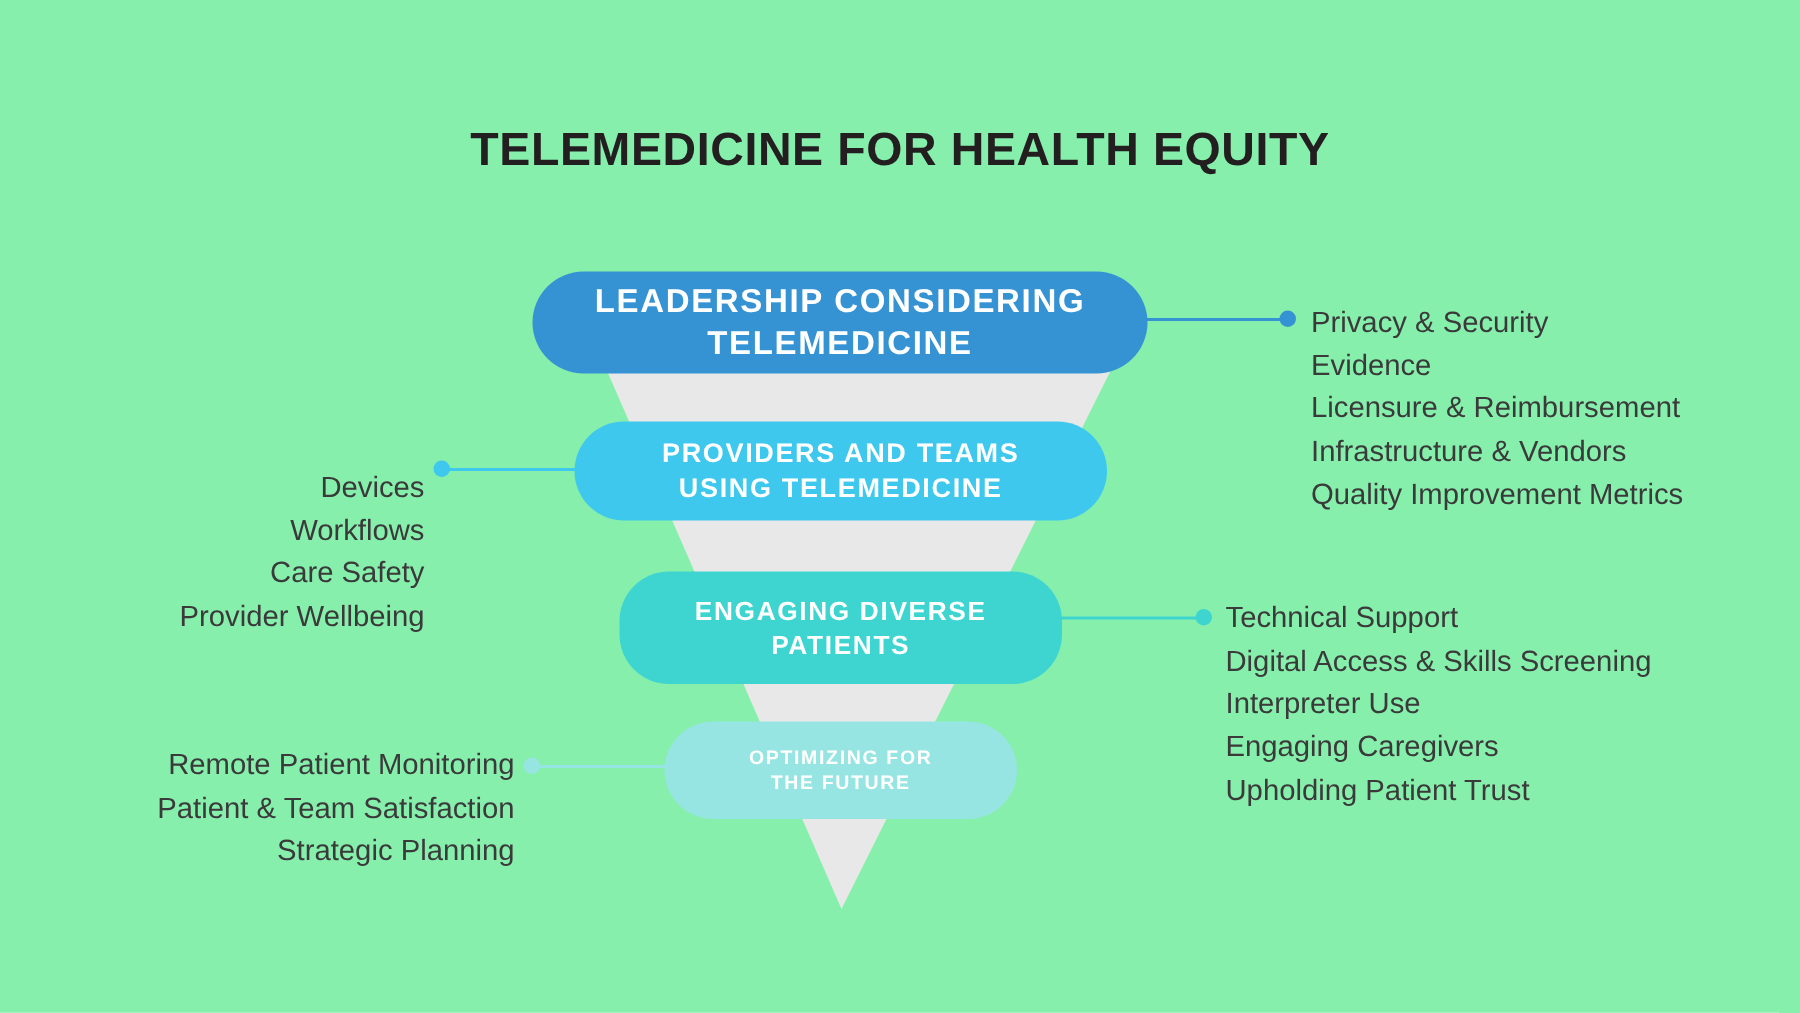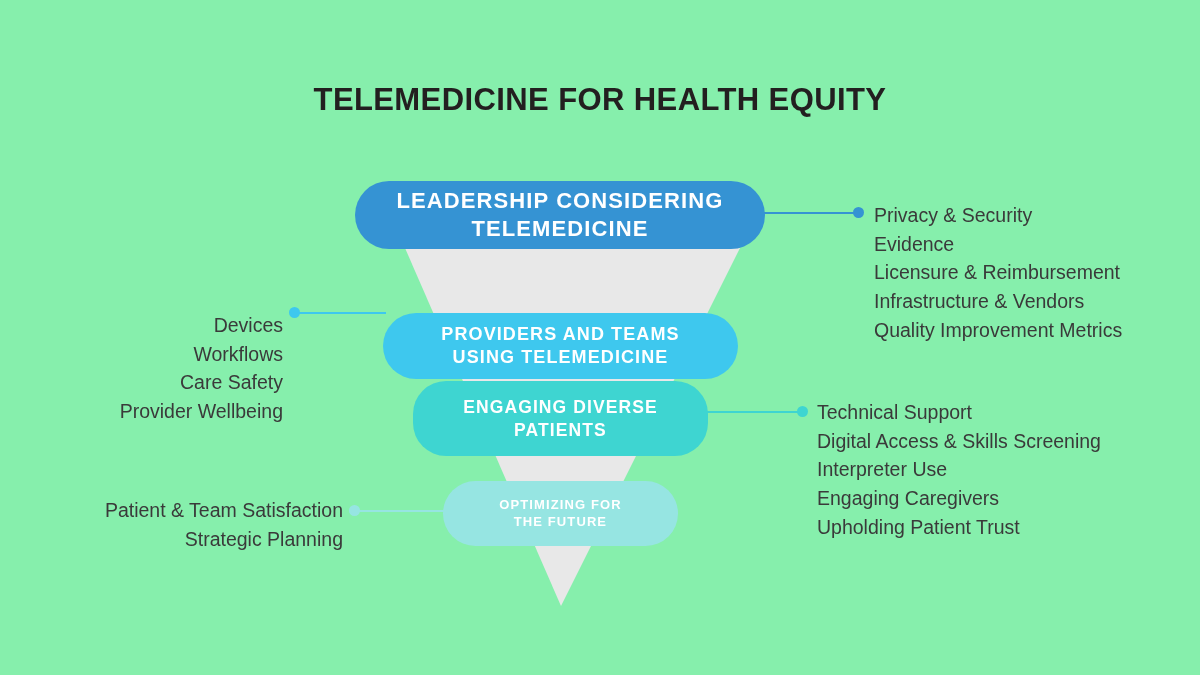--- a/index.html
+++ b/index.html
@@ -124,21 +124,21 @@
   <div class="connector" id="connector-line-1" style="background: rgb(53, 147, 211);"></div>
   <div class="connector-dot" id="connector-dot-1" style="background: rgb(53, 147, 211);"></div>
   <div class="detail-list right" id="details-1" style="color: rgb(58, 58, 58);">
     <span class="detail-item">Privacy &amp; Security</span>
     <span class="detail-item">Evidence</span>
     <span class="detail-item">Licensure &amp; Reimbursement</span>
     <span class="detail-item">Infrastructure &amp; Vendors</span>
     <span class="detail-item">Quality Improvement Metrics</span>
   </div>
 
-  <div class="stage-pill" id="stage-2" style="background: rgb(62, 200, 238); margin-top: 32px;">PROVIDERS AND TEAMS
+  <div class="stage-pill" id="stage-2" style="background: rgb(62, 200, 238);">PROVIDERS AND TEAMS
 USING TELEMEDICINE</div>
   <div class="connector" id="connector-line-2" style="background: rgb(62, 200, 238);"></div>
   <div class="connector-dot" id="connector-dot-2" style="background: rgb(62, 200, 238);"></div>
   <div class="detail-list left" id="details-2" style="color: rgb(58, 58, 58);">
     <span class="detail-item">Devices</span>
     <span class="detail-item">Workflows</span>
     <span class="detail-item">Care Safety</span>
     <span class="detail-item">Provider Wellbeing</span>
   </div>
 
@@ -152,17 +152,18 @@
     <span class="detail-item">Interpreter Use</span>
     <span class="detail-item">Engaging Caregivers</span>
     <span class="detail-item">Upholding Patient Trust</span>
   </div>
 
   <div class="stage-pill" id="stage-4" style="background: rgb(150, 229, 226);">OPTIMIZING FOR
 THE FUTURE</div>
   <div class="connector" id="connector-line-4" style="background: rgb(150, 229, 226);"></div>
   <div class="connector-dot" id="connector-dot-4" style="background: rgb(150, 229, 226);"></div>
   <div class="detail-list left" id="details-4" style="color: rgb(58, 58, 58);">
+    <span class="detail-item">Remote Patient Monitoring</span>
     <span class="detail-item">Patient &amp; Team Satisfaction</span>
     <span class="detail-item">Strategic Planning</span>
   </div>
 
 </div>
 
 </body></html>

